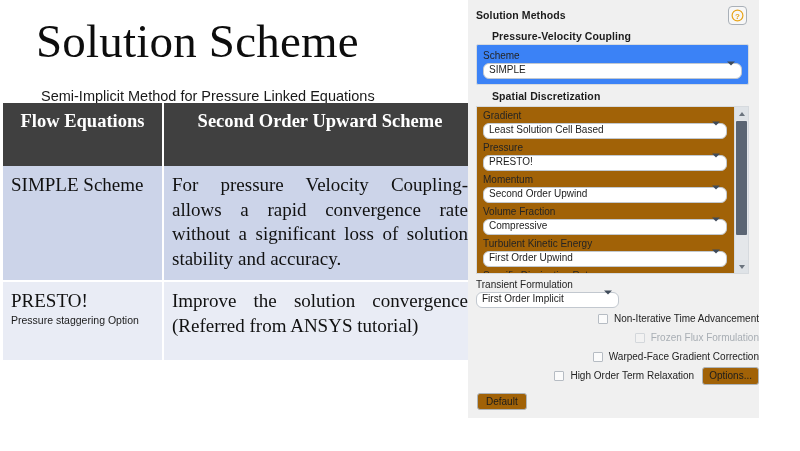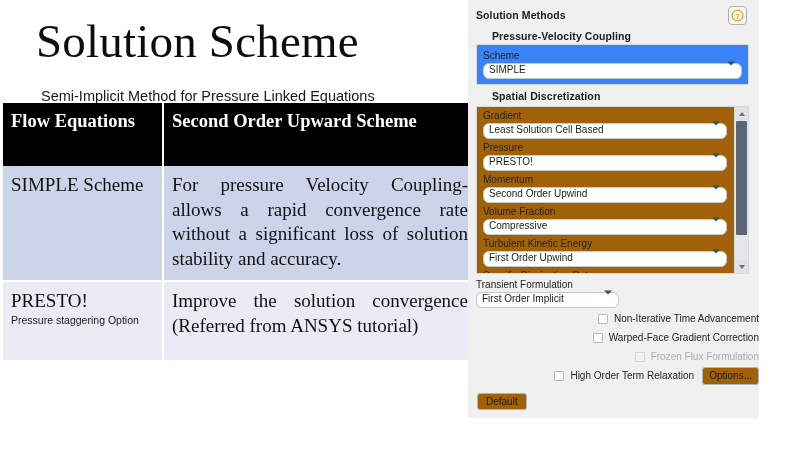--- a/index.html
+++ b/index.html
@@ -56,29 +56,29 @@
     table-layout: fixed;
   }
   .tbl td, .tbl th {
     vertical-align: top;
     padding: 0;
   }
   .col-a { width: 160px; }
   .col-b { width: 313px; }
 
   .hdr-cell {
-    background: #000000;
+    background: #404040;
     color: #ffffff;
     font-family: "Liberation Serif", serif;
     font-weight: bold;
     font-size: 18.5px;
     line-height: 22px;
     height: 56px;
     padding: 7px 8px 0 8px !important;
-    text-align: left;
+    text-align: center;
     border-right: 2px solid #ffffff;
     margin-left: 28px;
   }
   .hdr-cell.last { border-right: none; }
 
   .row1 td {
     background: #ccd4e9;
     border-right: 2px solid #ffffff;
     border-bottom: 2px solid #ffffff;
   }
@@ -426,27 +426,27 @@
       <span class="arrow"><span class="arrow-tri"></span></span>
     </div>
   </div>
 
   <div class="chk-row">
     <span class="chk"></span>
     <span class="chk-label">Non-Iterative Time Advancement</span>
   </div>
 
   <div class="chk-row">
+    <span class="chk disabled"></span>
+    <span class="chk-label disabled">Frozen Flux Formulation</span>
+  </div>
+
+  <div class="chk-row">
     <span class="chk"></span>
     <span class="chk-label">Warped-Face Gradient Correction</span>
-  </div>
-
-  <div class="chk-row">
-    <span class="chk disabled"></span>
-    <span class="chk-label disabled">Frozen Flux Formulation</span>
   </div>
 
   <div class="chk-row">
     <span class="chk"></span>
     <span class="chk-label">High Order Term Relaxation</span>
     <span class="btn options-btn">Options...</span>
   </div>
 
   <div>
     <span class="btn default-btn">Default</span>

